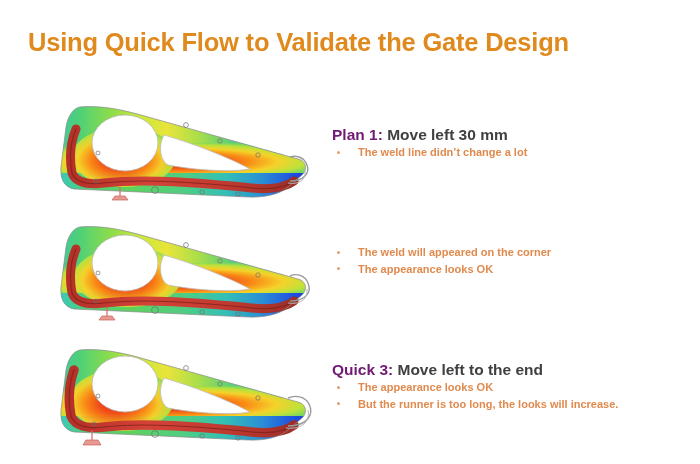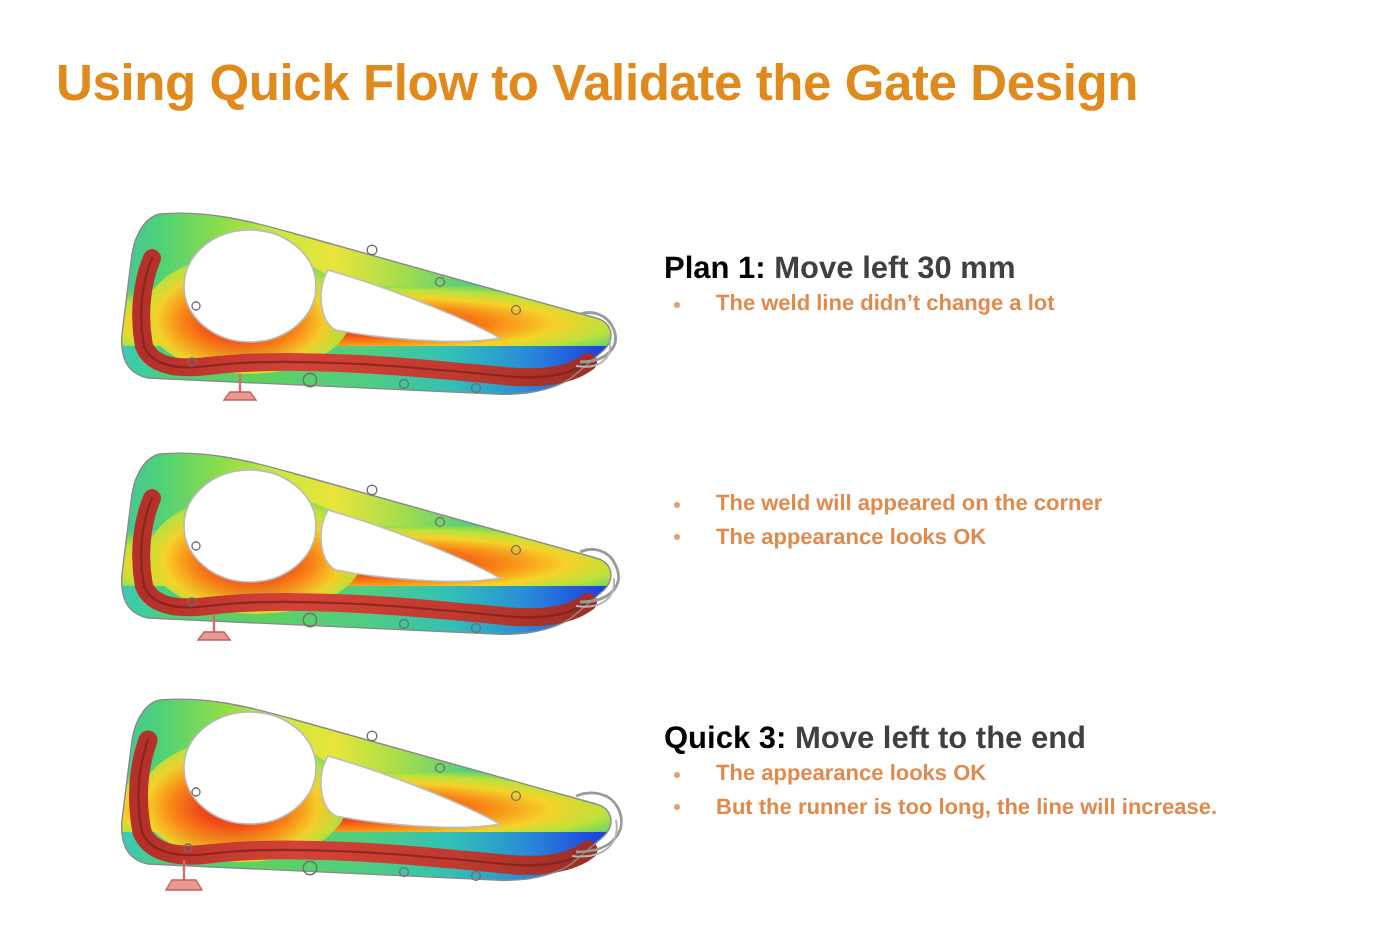--- a/index.html
+++ b/index.html
@@ -39,21 +39,21 @@
 
   
   .txt{position:absolute;left:332px;top:0;width:366px;}
   .plan-line{
     font-size:15.5px;
     font-weight:bold;
     color:#404040;
     white-space:nowrap;
     line-height:19px;
   }
-  .plan-label{color:#000000;text-align:center;}
+  .plan-label{color:#701a75;text-align:center;}
   .bullets{margin:0;padding:0;list-style:none;}
   .bullets li{
     position:relative;
     font-size:11px;
     font-weight:bold;
     color:#E08A4E;
     line-height:16.5px;
     padding-left:26px;
     white-space:nowrap;
   }
@@ -365,18 +365,18 @@
       </svg>
     </div>
 
     <div class="txt">
       <div class="plan-line">
         <span class="plan-label">Quick 3:</span>
         <span>Move left to the end</span>
       </div>
       <ul class="bullets">
         <li><span class="dot"></span><span>The appearance  looks OK</span></li>
-        <li><span class="dot"></span><span>But the runner is too long, the line will increase.</span></li>
+        <li><span class="dot"></span><span>But the runner is too long, the looks will increase.</span></li>
       </ul>
     </div>
   </div>
 
 </div>
 
 </body></html>

